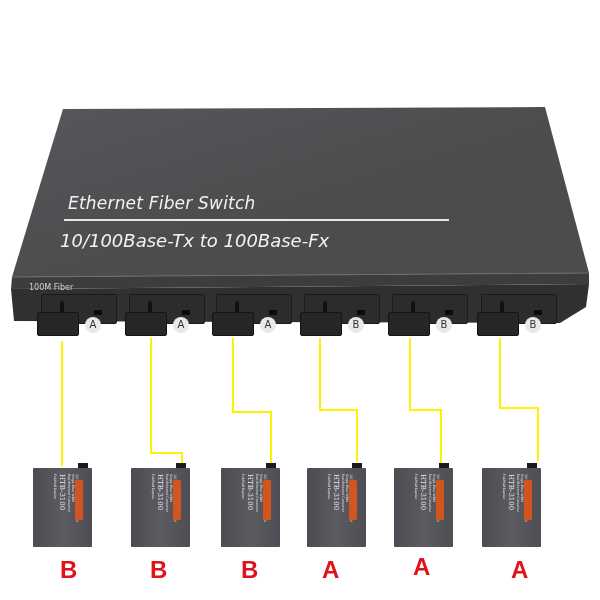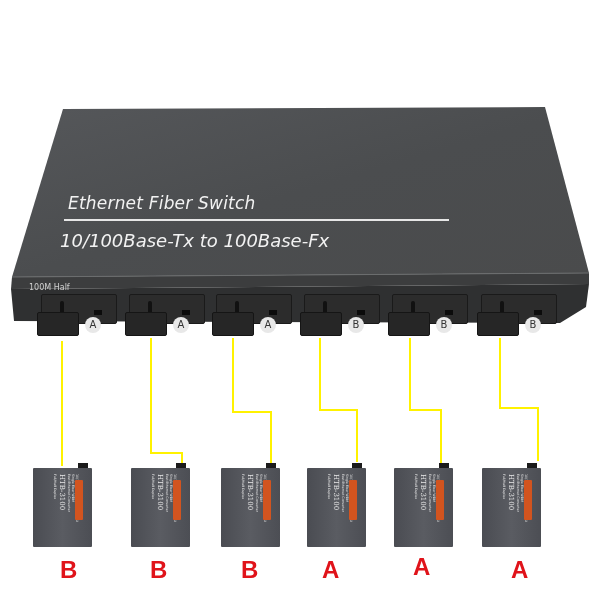--- a/index.html
+++ b/index.html
@@ -52,21 +52,21 @@
       <polyline points="233,337 233,411 271,411 271,462"></polyline>
       <polyline points="320,337 320,409 357,409 357,461"></polyline>
       <polyline points="410,337 410,409 441,409 441,462"></polyline>
       <polyline points="500,337 500,407 538,407 538,460"></polyline>
     </g>
   </svg>
 
   <div class="title-line1">Ethernet Fiber Switch</div>
   <div class="title-rule"></div>
   <div class="title-line2">10/100Base-Tx to 100Base-Fx</div>
-  <div class="fiber-label">100M Half</div>
+  <div class="fiber-label">100M Fiber</div>
 
   <div class="port" style="left:37px;">
     <div class="port-body">
         <div class="port-slot"></div>
         <div class="port-window"></div>
       </div>
     <div class="port-latch"></div>
     <div class="port-badge">A</div>
   </div>
   <div class="port" style="left:125px;">

